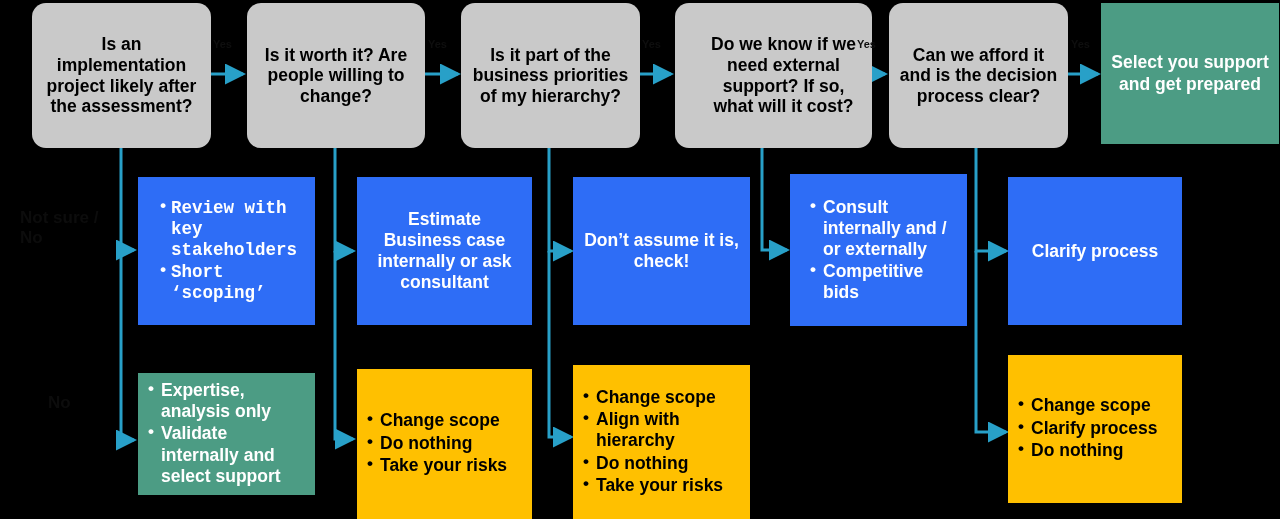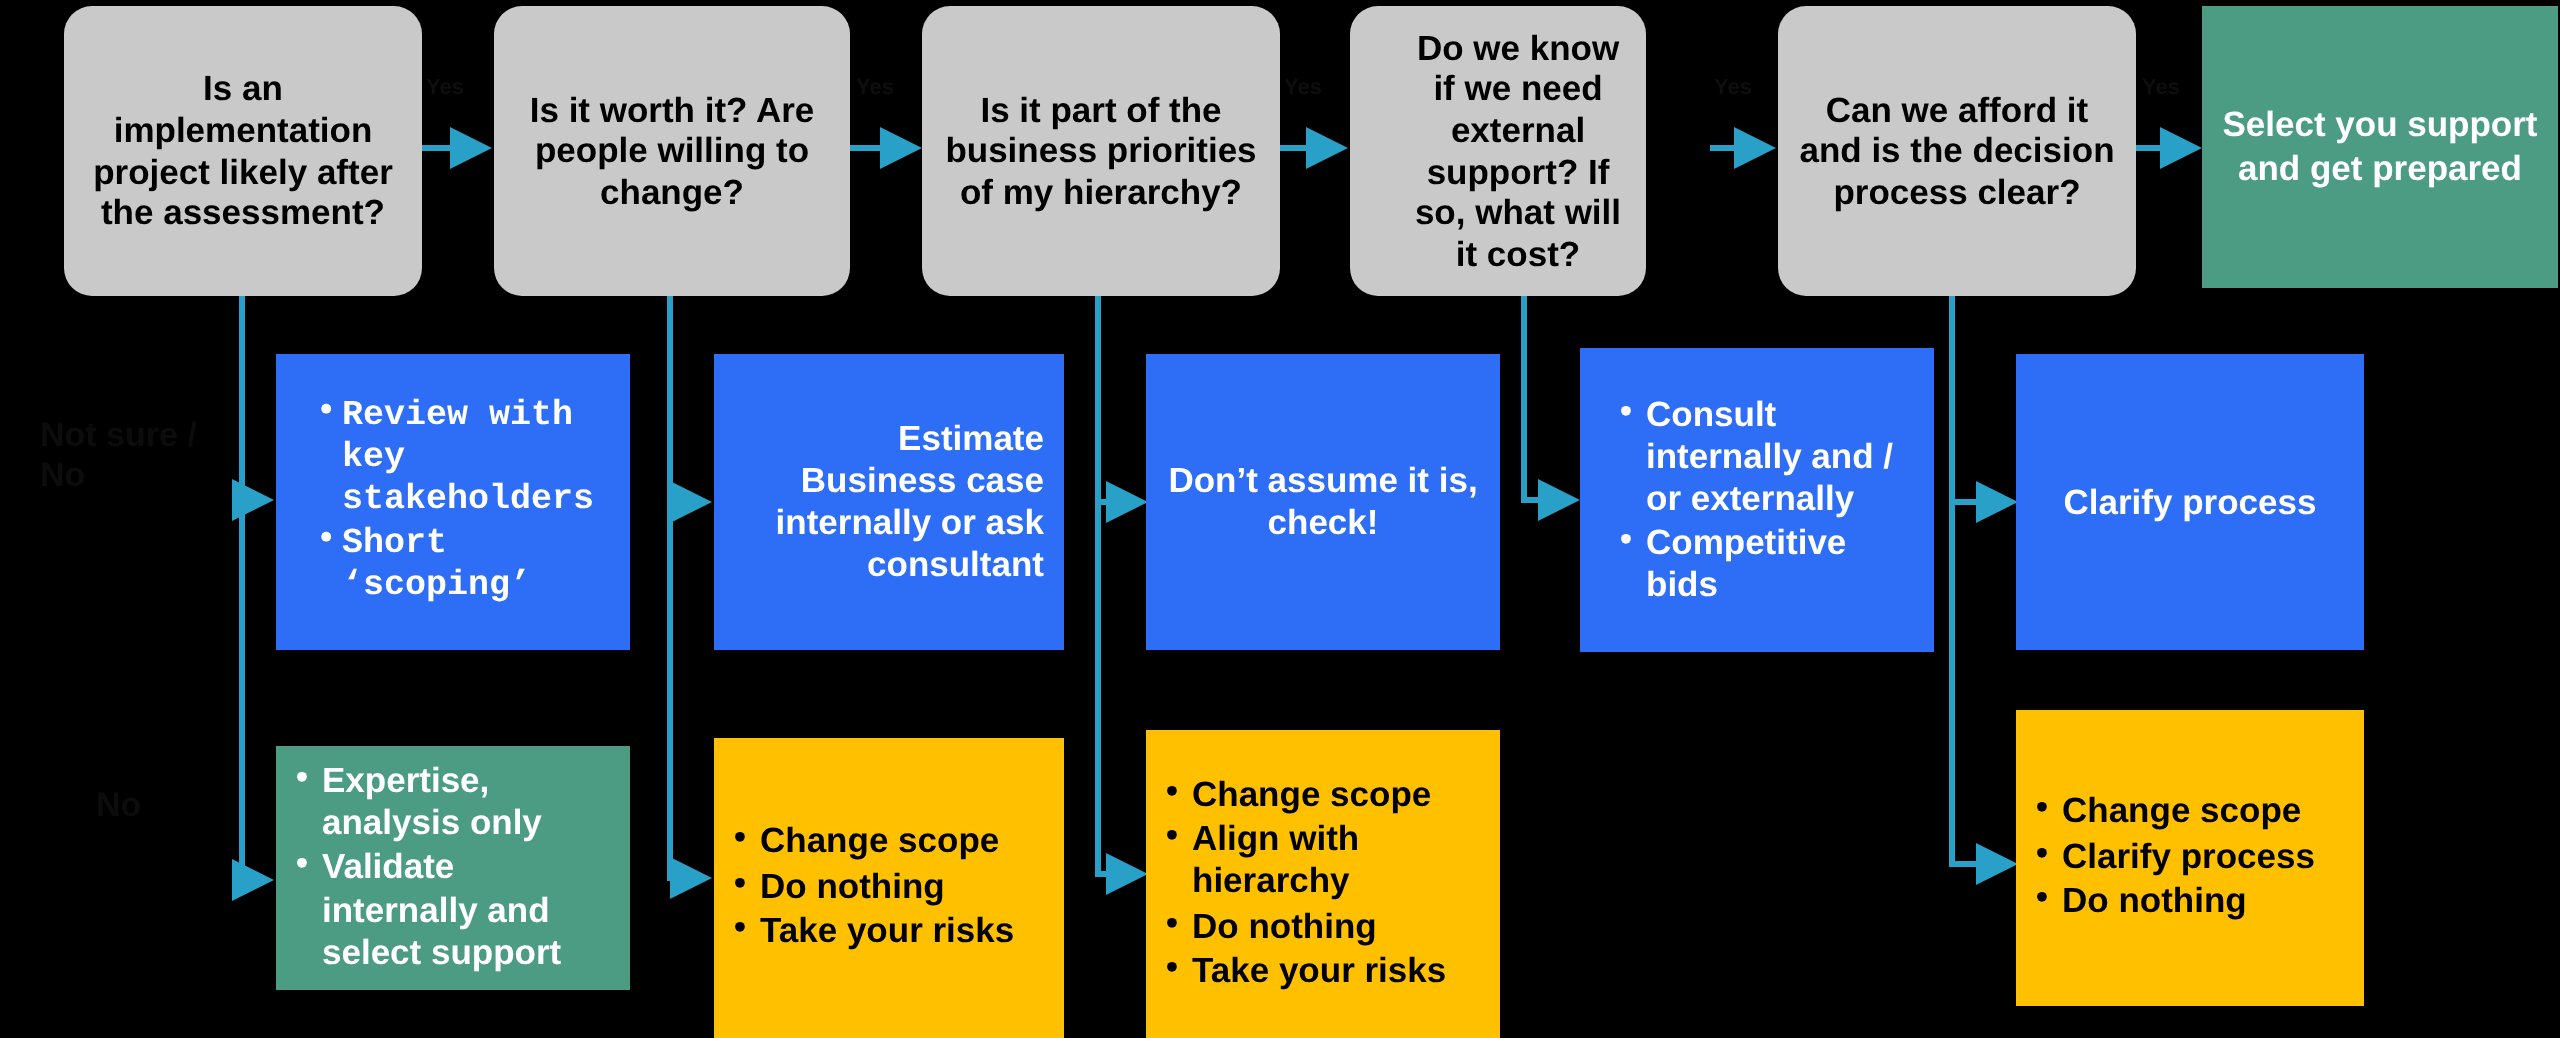--- a/index.html
+++ b/index.html
@@ -122,21 +122,21 @@
   </div>
 
   <div class="node decision" style="left:247px; top:3px; width:178px; height:145px;justify-content:flex-end;">
     <span>Is it worth it? Are people willing to change?</span>
   </div>
 
   <div class="node decision" style="left:461px; top:3px; width:179px; height:145px;">
     <span>Is it part of the business priorities of my hierarchy?</span>
   </div>
 
-  <div class="node decision" style="left:675px; top:3px; width:148px; height:145px;padding-left:28px;">
+  <div class="node decision" style="left:675px; top:3px; width:197px; height:145px;padding-left:28px;">
     <span>Do we know if we need external support? If so, what will it cost?</span>
   </div>
 
   <div class="node decision" style="left:889px; top:3px; width:179px; height:145px;">
     <span>Can we afford it and is the decision process clear?</span>
   </div>
 
   <div class="node terminal-green" style="left:1101px; top:3px; width:178px; height:141px; display:flex; align-items:center; justify-content:flex-start;">
     <span>Select you support and get prepared</span>
   </div>
@@ -151,21 +151,21 @@
 No</div>
   <div class="row-label" style="left:48px; top:393px;">No</div>
 
   <div class="node action" style="left:138px; top:177px; width:177px; height:148px;font-family:Liberation Mono, monospace;">
     <ul class="bullets">
       <li>Review with key stakeholders</li>
       <li>Short ‘scoping’</li>
     </ul>
   </div>
 
-  <div class="node action" style="left:357px; top:177px; width:175px; height:148px;text-align:right;">
+  <div class="node action" style="left:357px; top:177px; width:175px; height:148px;">
     <span>Estimate Business case internally or ask consultant</span>
   </div>
 
   <div class="node action" style="left:573px; top:177px; width:177px; height:148px;">
     <span>Don’t assume it is, check!</span>
   </div>
 
   <div class="node action" style="left:790px; top:174px; width:177px; height:152px;">
     <ul class="bullets">
       <li>Consult internally and / or externally</li>

